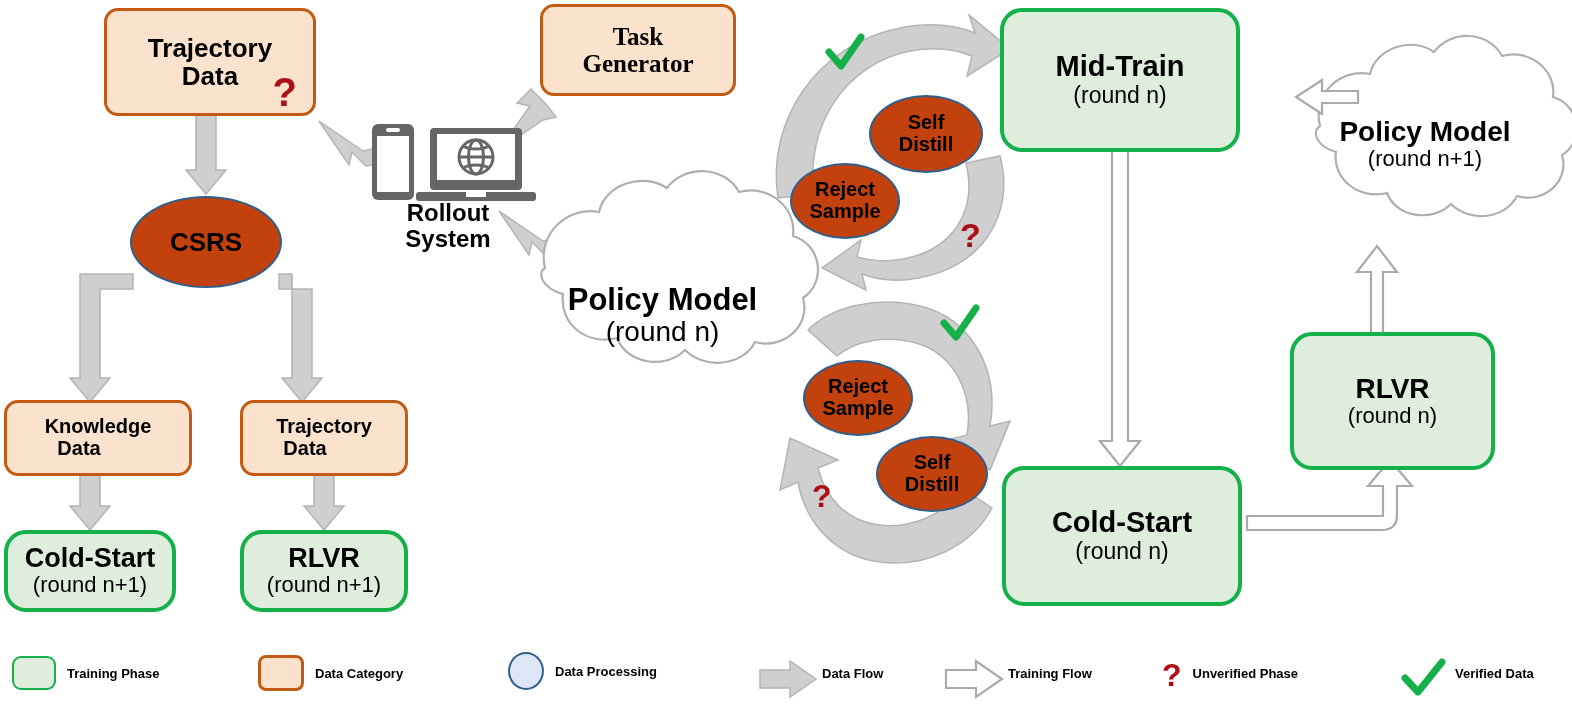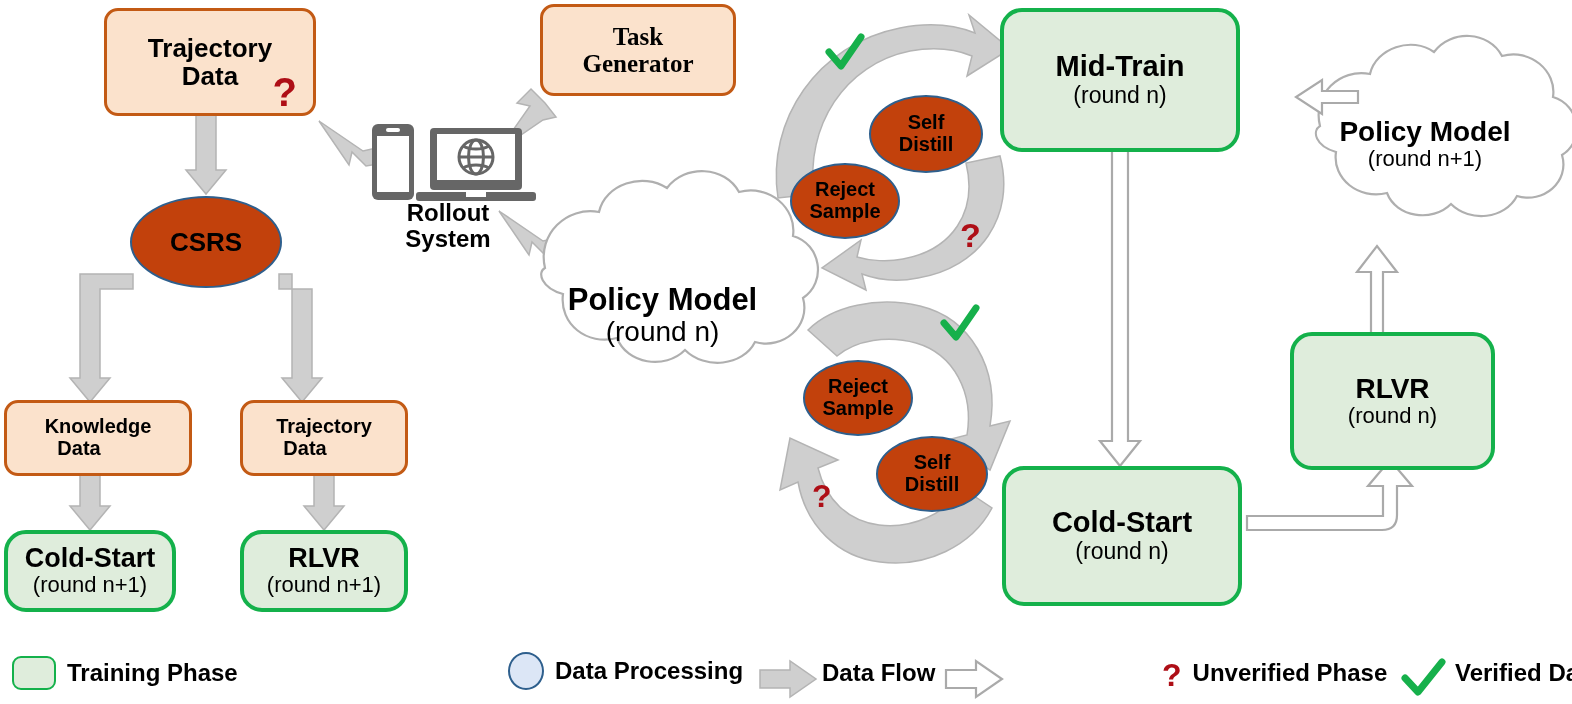--- a/index.html
+++ b/index.html
@@ -74,21 +74,21 @@
     width: 1572px;
     height: 62px;
   }
   .leg-item {
     position: absolute;
     display: flex;
     align-items: center;
     height: 44px;
   }
   .leg-text {
-    font-size: 24px;
+    font-size: 13px;
     font-weight: bold;
     color: #000;
     white-space: nowrap;
     margin-left: 11px;
   }
   .leg-swatch-green {
     width: 40px; height: 30px;
     background: #DFEDDC;
     border: 2.5px solid #14B14B;
     border-radius: 9px;
@@ -375,30 +375,37 @@
 
 <span class="qmark" style="left:960px; top:216px; font-size:34px;">?</span>
 <span class="qmark" style="left:812px; top:478px; font-size:32px;">?</span>
 
 <div id="legend">
   <div class="leg-item" style="left:12px; top:9px;">
     <span class="leg-swatch-green"></span>
     <span class="leg-text">Training Phase</span>
   </div>
 
+  <div class="leg-item" style="left:258px; top:9px;">
+    <span class="leg-swatch-orange"></span>
+    <span class="leg-text">Data Category</span>
+  </div>
 
   <div class="leg-item" style="left:508px; top:7px;">
     <span class="leg-swatch-blue"></span>
     <span class="leg-text">Data Processing</span>
   </div>
 
   <div class="leg-item" style="left:822px; top:9px;">
     <span class="leg-text" style="margin-left:0;">Data Flow</span>
   </div>
 
+  <div class="leg-item" style="left:1008px; top:9px;">
+    <span class="leg-text" style="margin-left:0;">Training Flow</span>
+  </div>
 
   <div class="leg-item" style="left:1162px; top:9px;">
     <span class="qmark" style="position:relative; left:0; top:2px; font-size:32px;">?</span>
     <span class="leg-text">Unverified Phase</span>
   </div>
 
   <div class="leg-item" style="left:1455px; top:9px;">
     <span class="leg-text" style="margin-left:0;">Verified Data</span>
   </div>
 </div>

